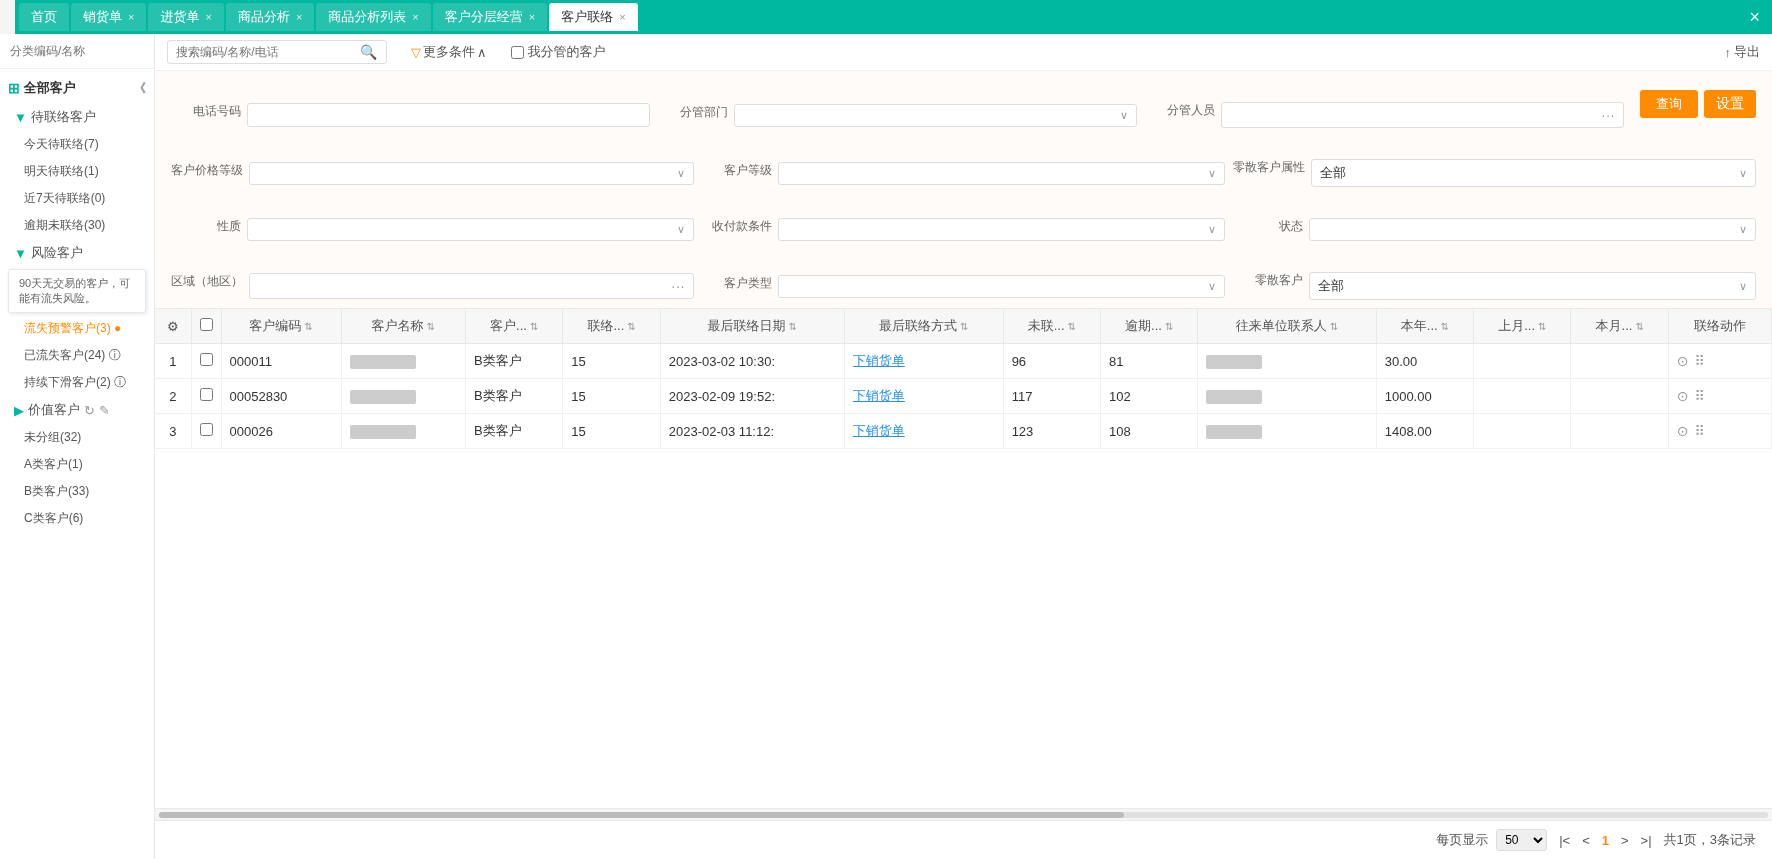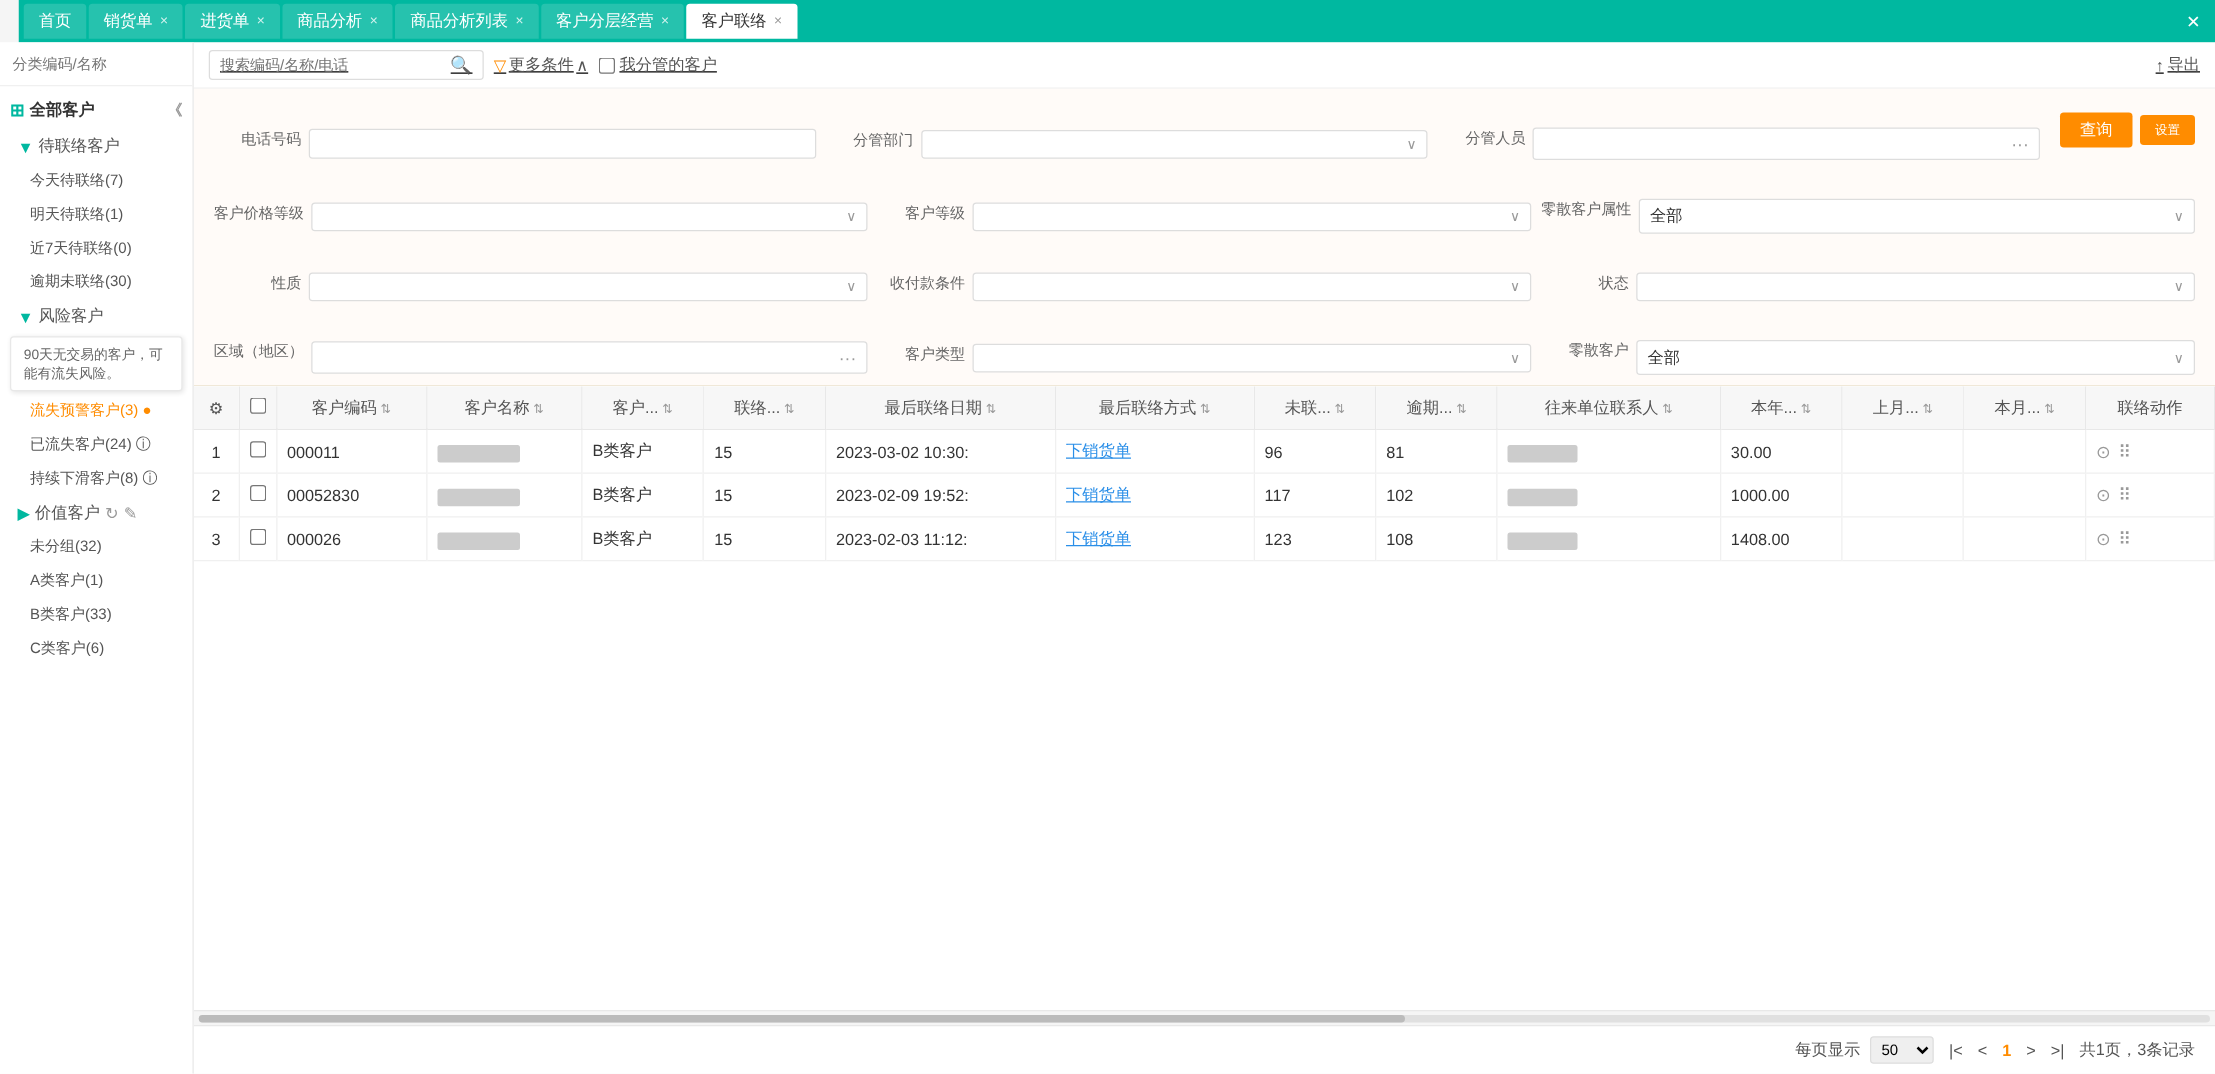--- a/index.html
+++ b/index.html
@@ -123,22 +123,21 @@
       overflow: hidden;
     }
 
     
     .toolbar {
       display: flex;
       align-items: center;
       padding: 6px 12px;
       border-bottom: 1px solid #f0f0f0;
       background: #fff;
-      gap: 8px;
-      text-decoration: underline;
+      gap: 24px;
     }
     .search-box {
       display: flex;
       align-items: center;
       border: 1px solid #ddd;
       border-radius: 3px;
       padding: 3px 8px;
       width: 220px;
     }
     .search-box input {
@@ -242,21 +241,21 @@
       cursor: pointer;
       font-size: 13px;
     }
     .btn-settings {
       background: #ff8c00;
       color: #fff;
       border: none;
       border-radius: 3px;
       padding: 5px 12px;
       cursor: pointer;
-      font-size: 10px;
+      font-size: 14px;
     }
     .dots-btn { color: #999; cursor: pointer; font-size: 14px; }
 
     
     .table-area {
       flex: 1;
       overflow: auto;
       background: #fff;
     }
     table {
@@ -396,21 +395,21 @@
       <div class="tree-item">近7天待联络(0)</div>
       <div class="tree-item">逾期未联络(30)</div>
 
       <div class="tree-section-label">
         <span class="arrow">▼</span>
         <span>风险客户</span>
       </div>
       <div class="tooltip-box">90天无交易的客户，可能有流失风险。</div>
       <div class="tree-item active">流失预警客户(3) ●</div>
       <div class="tree-item">已流失客户(24) ⓘ</div>
-      <div class="tree-item">持续下滑客户(8) ⓘ</div>
+      <div class="tree-item">持续下滑客户(2) ⓘ</div>
 
       <div class="tree-section-label">
         <span class="arrow">▶</span>
         <span>价值客户</span>
         <span style="margin-left:4px;color:#999;cursor:pointer">↻</span>
         <span style="margin-left:4px;color:#999;cursor:pointer">✎</span>
       </div>
       <div class="tree-item">未分组(32)</div>
       <div class="tree-item">A类客户(1)</div>
       <div class="tree-item">B类客户(33)</div>

